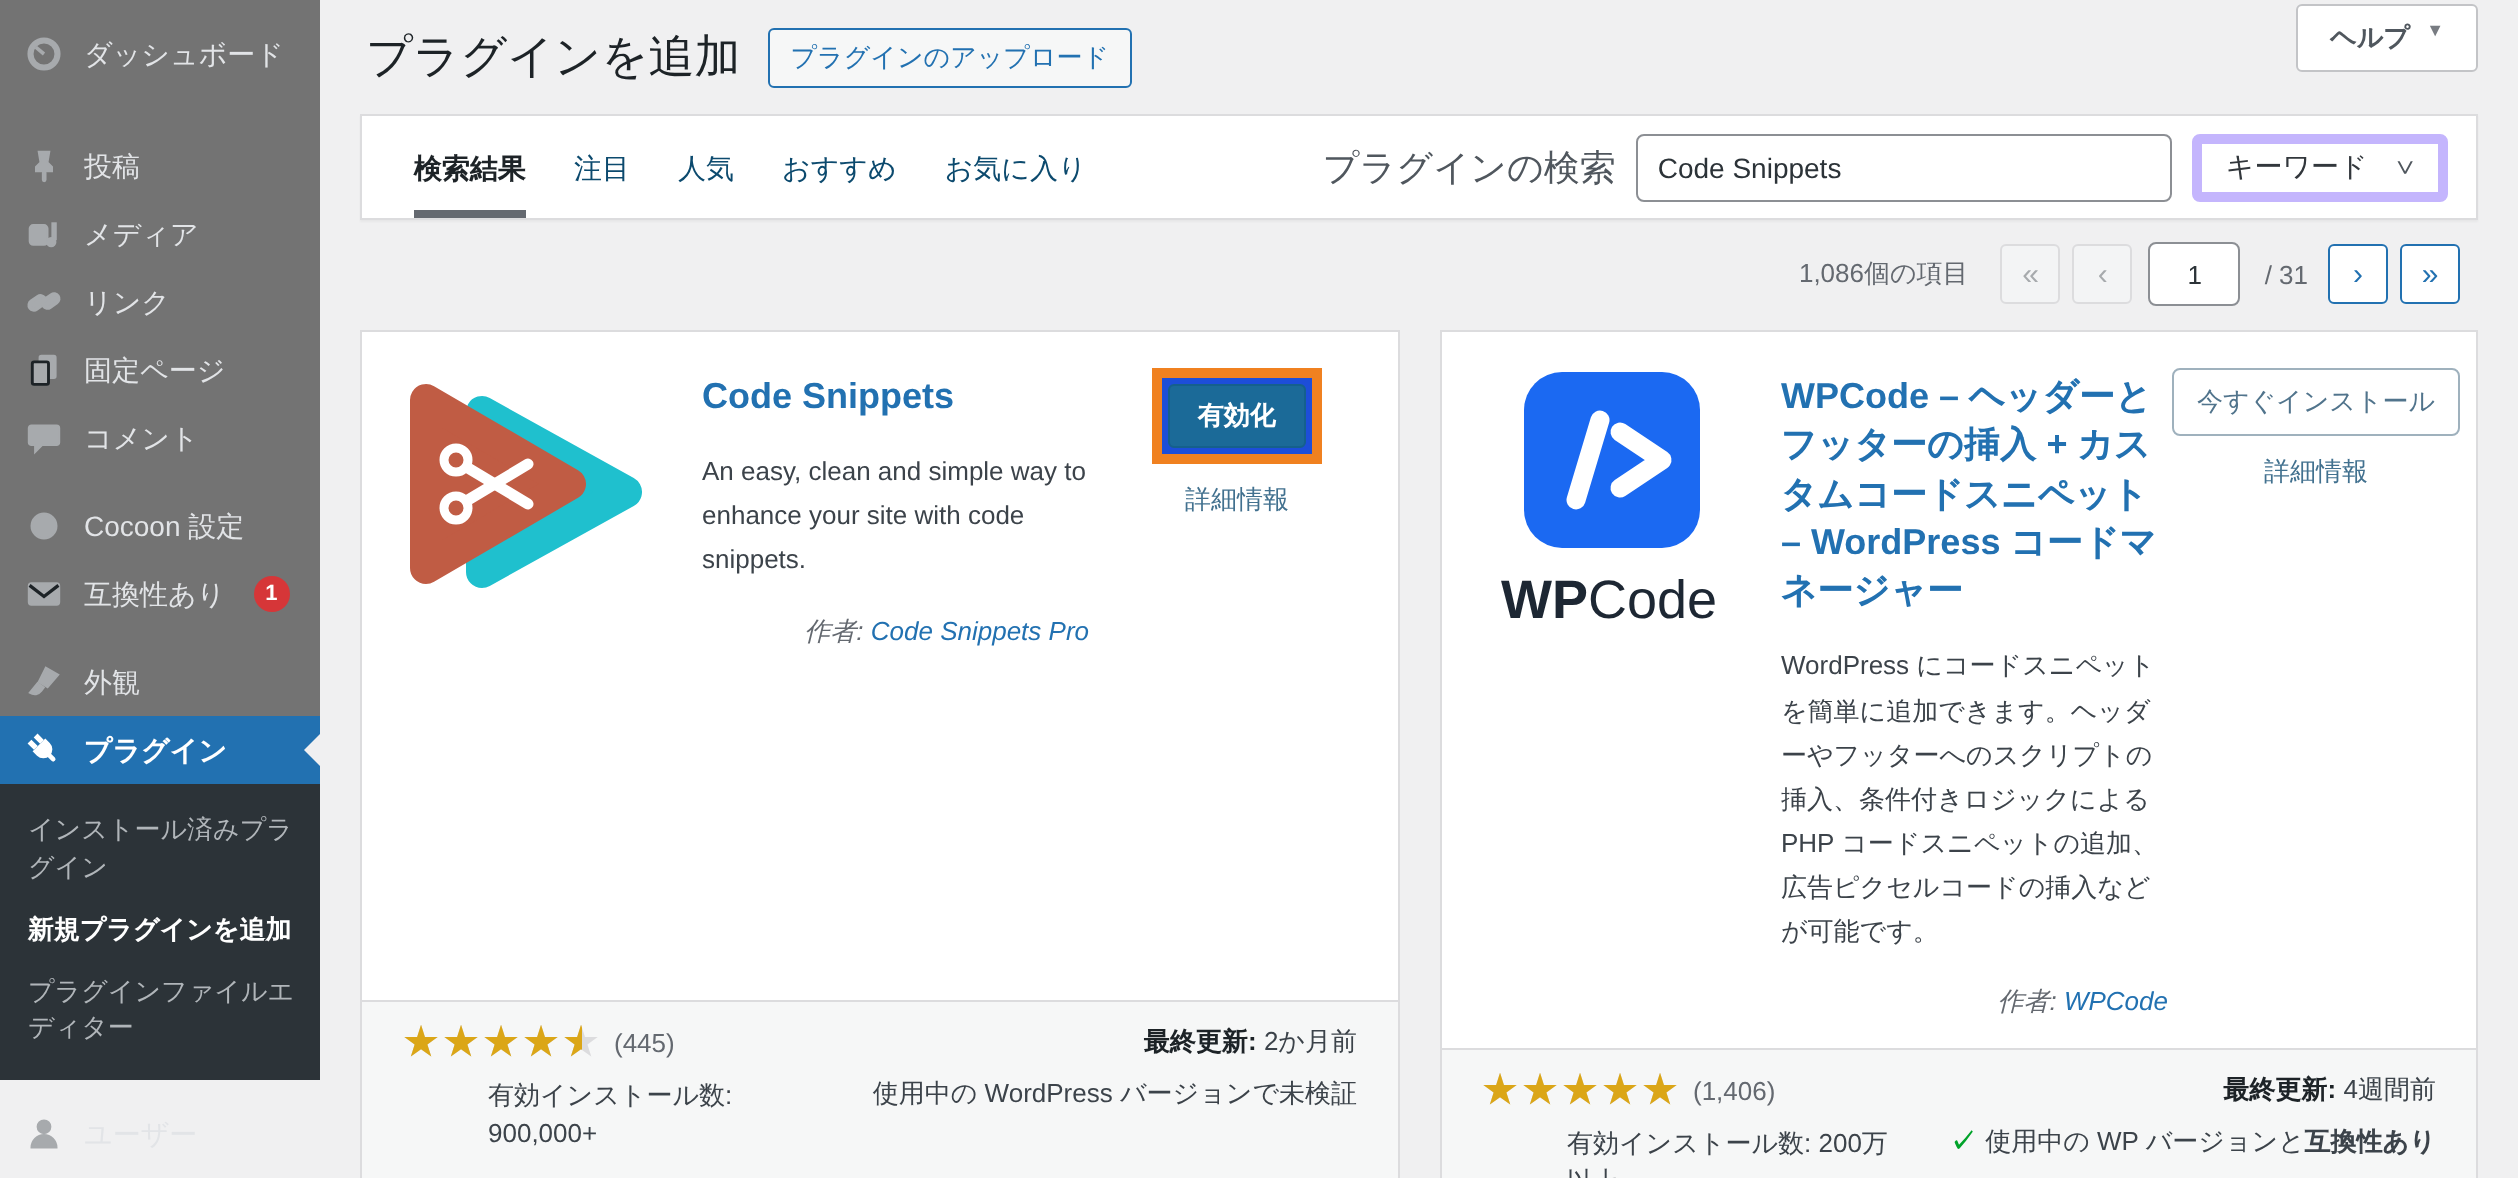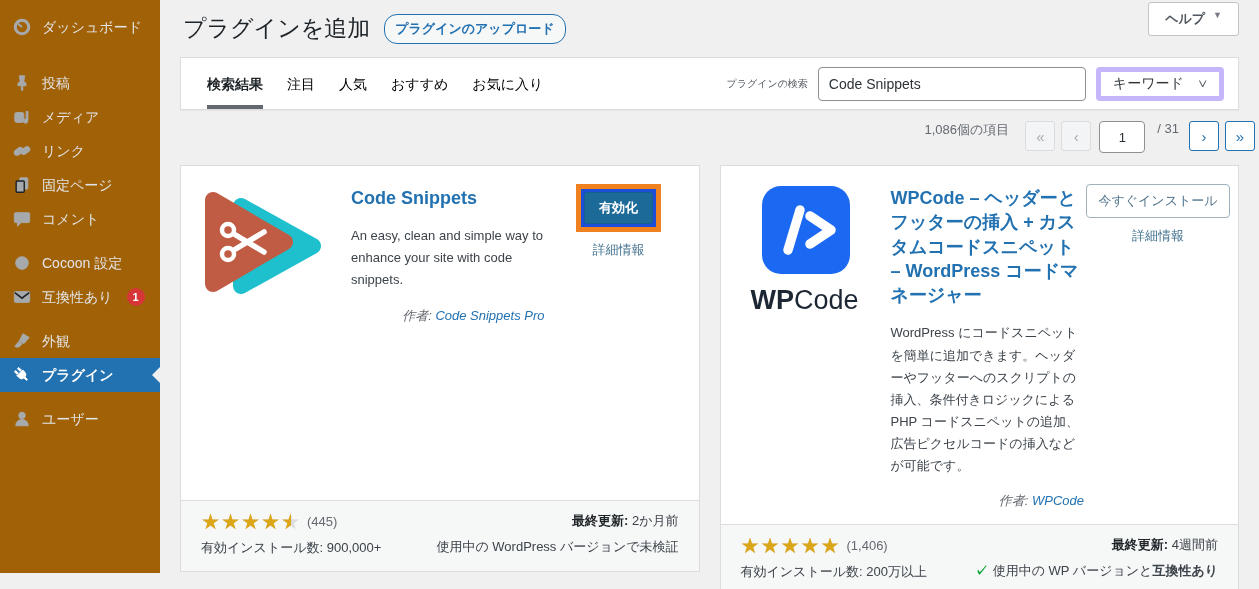--- a/index.html
+++ b/index.html
@@ -4,22 +4,22 @@
 <style>
   * { box-sizing: border-box; margin: 0; padding: 0; }
   html,body { width:1259px; height:589px; overflow:hidden; }
   body {
     font-family: "Liberation Sans", sans-serif;
     background:#f0f0f1; color:#3c434a; font-size:13px;
     position:relative;
   }
   
   .sidebar {
-    position:absolute; left:0; top:0; width:160px; height:573px;
-    background:#a16207; color:#e2e4e7; font-size:14px; z-index:5;
+    position:absolute; left:0; top:0; width:160px; height:435px;
+    background:#737373; color:#e2e4e7; font-size:14px; z-index:5;
   }
   .menu { padding-top:10px; }
   .menu-item {
     display:flex; align-items:center; gap:10px;
     padding:7px 10px 7px 12px; cursor:pointer; position:relative; line-height:1.3;
   }
   .menu-item .mi { width:20px; height:20px; flex:none; display:flex; align-items:center; justify-content:center; }
   .menu-item svg { fill:#a7aaad; stroke:#a7aaad; }
   .gap { margin-top:22px; }
   .gap-sm { margin-top:10px; }
@@ -48,52 +48,52 @@
   .help-tab {
     position:absolute; top:2px; right:20px; background:#fff;
     border:1px solid #c3c4c7; border-radius:3px; padding:7px 16px;
     font-size:13px; color:#50575e; cursor:pointer; display:flex; align-items:flex-start; gap:8px;font-weight:bold;
   }
   .help-tab .caret { font-size:9px; color:#787c82; }
 
   .title-row { padding:14px 20px 0 23px; display:flex; align-items:center; }
   .page-title { font-size:23px; font-weight:400; color:#1d2327; line-height:1.3; }
   .upload-btn {
-    margin-left:14px; background:#f6f7f7; border:1px solid #2271b1; border-radius:13px;
-    color:#2271b1; font-size:13px; padding:5px 10px; cursor:pointer;font-weight:bold;
+    margin-left:14px; background:#f6f7f7; border:1px solid #2271b1; border-radius:3px;
+    color:#2271b1; font-size:13px; padding:5px 10px; cursor:pointer;
   }
 
   .filter-bar {
     margin:13px 20px 0; background:#fff; border:1px solid #dcdcde;
     box-shadow:0 1px 1px rgba(0,0,0,.04);
     display:flex; justify-content:space-between; align-items:stretch;
     padding:0 14px; height:53px;
   }
   .tabs { display:flex; list-style:none; }
   .tab {
-    margin:0 12px; padding:18px 0 12px; font-size:14px; color:#000000;
+    margin:0 12px; padding:18px 0 12px; font-size:14px; color:#0c4a6e;
     border-bottom:4px solid transparent; cursor:pointer; white-space:nowrap;
   }
   .tab.active { color:#1d2327; font-weight:600; border-bottom-color:#646970; }
   .search-group { display:flex; align-items:center; gap:10px; }
-  .search-label { font-size:10px; color:#50575e; white-space:nowrap; }
+  .search-label { font-size:18px; color:#50575e; white-space:nowrap; }
   .search-input {
     width:268px; height:34px; border:1px solid #8c8f94; border-radius:4px;
     padding:0 10px; font-size:14px; color:#2c3338; background:#fff;
     font-family:"Liberation Sans", sans-serif;
   }
   .keyword-btn {
     height:34px; background:#fff; border:5px solid #c4b5fd; border-radius:4px;
     font-size:14px; color:#32373c; padding:0 12px; cursor:pointer;
     display:flex; align-items:center; gap:14px; white-space:nowrap;
   }
   .keyword-btn .caret { font-size:11px; color:#50575e; transform:scaleX(1.3); }
 
   .pagination-row {
-    margin:11px 4px 0; display:flex; justify-content:flex-end; 
+    margin:11px 29px 0; display:flex; justify-content:flex-end; align-items:center;
     gap:6px; font-size:13px; color:#646970;
   }
   .total-items { margin-right:10px; }
   .pg-btn {
     width:30px; height:30px; border-radius:3px; display:flex; align-items:center;
     justify-content:center; font-size:15px; line-height:1;
   }
   .pg-btn.disabled { background:#f3f4f5; border:1px solid #dcdcde; color:#a7aaad; cursor:default; }
   .pg-btn.enabled { background:#fff; border:1px solid #2271b1; color:#2271b1; cursor:pointer; }
   .pg-input {
@@ -138,21 +138,21 @@
   .cb-left { max-width:215px; }
   .cb-right { text-align:right; }
   .stars-row { display:flex; align-items:center; gap:6px; }
   .stars { position:relative; display:inline-block; font-size:19px; line-height:1; letter-spacing:1px; }
   .stars .base { color:#dcdcde; }
   .stars .fill {
     position:absolute; left:0; top:0; white-space:nowrap; overflow:hidden;
     color:#dba617; width:100%;
   }
   .rating-count { color:#646970; }
-  .installs { margin-top:8px; line-height:1.45; }
+  .installs { margin-top:8px; line-height:1.45;margin-left:43px; }
   .updated b { color:#1d2327;margin-left:24px; }
   .compat { margin-top:8px; }
   .check { color:#00a32a; font-weight:700; margin-right:5px; }
 
   
   .wpcode-text { font-size:27px; color:#1d2733; margin-top:6px; letter-spacing:0; }
   .wpcode-text b { font-weight:800; }
 </style>
 </head>
 <body>
@@ -257,20 +257,25 @@
               <rect x="6.6" y="1.5" width="2" height="4"></rect>
               <rect x="11.4" y="1.5" width="2" height="4"></rect>
               <path d="M5.5 6.5h9v3a4.5 4.5 0 0 1-9 0z"></path>
               <rect x="9.2" y="13" width="1.6" height="5" rx="0.8"></rect>
             </g>
           </svg>
       </span>
       <span>プラグイン</span>
     </div>
 
+    <div class="submenu">
+      <div class="sub-item">インストール済みプラグイン</div>
+      <div class="sub-item current">新規プラグインを追加</div>
+      <div class="sub-item">プラグインファイルエディター</div>
+    </div>
 
     <div class="menu-item gap-sm">
       <span class="mi">
         <svg width="18" height="18" viewBox="0 0 20 20">
             <circle cx="10" cy="6" r="3.6"></circle>
             <path d="M3 17.5a7 7 0 0 1 14 0z"></path>
           </svg>
       </span>
       <span>ユーザー</span>
     </div>

